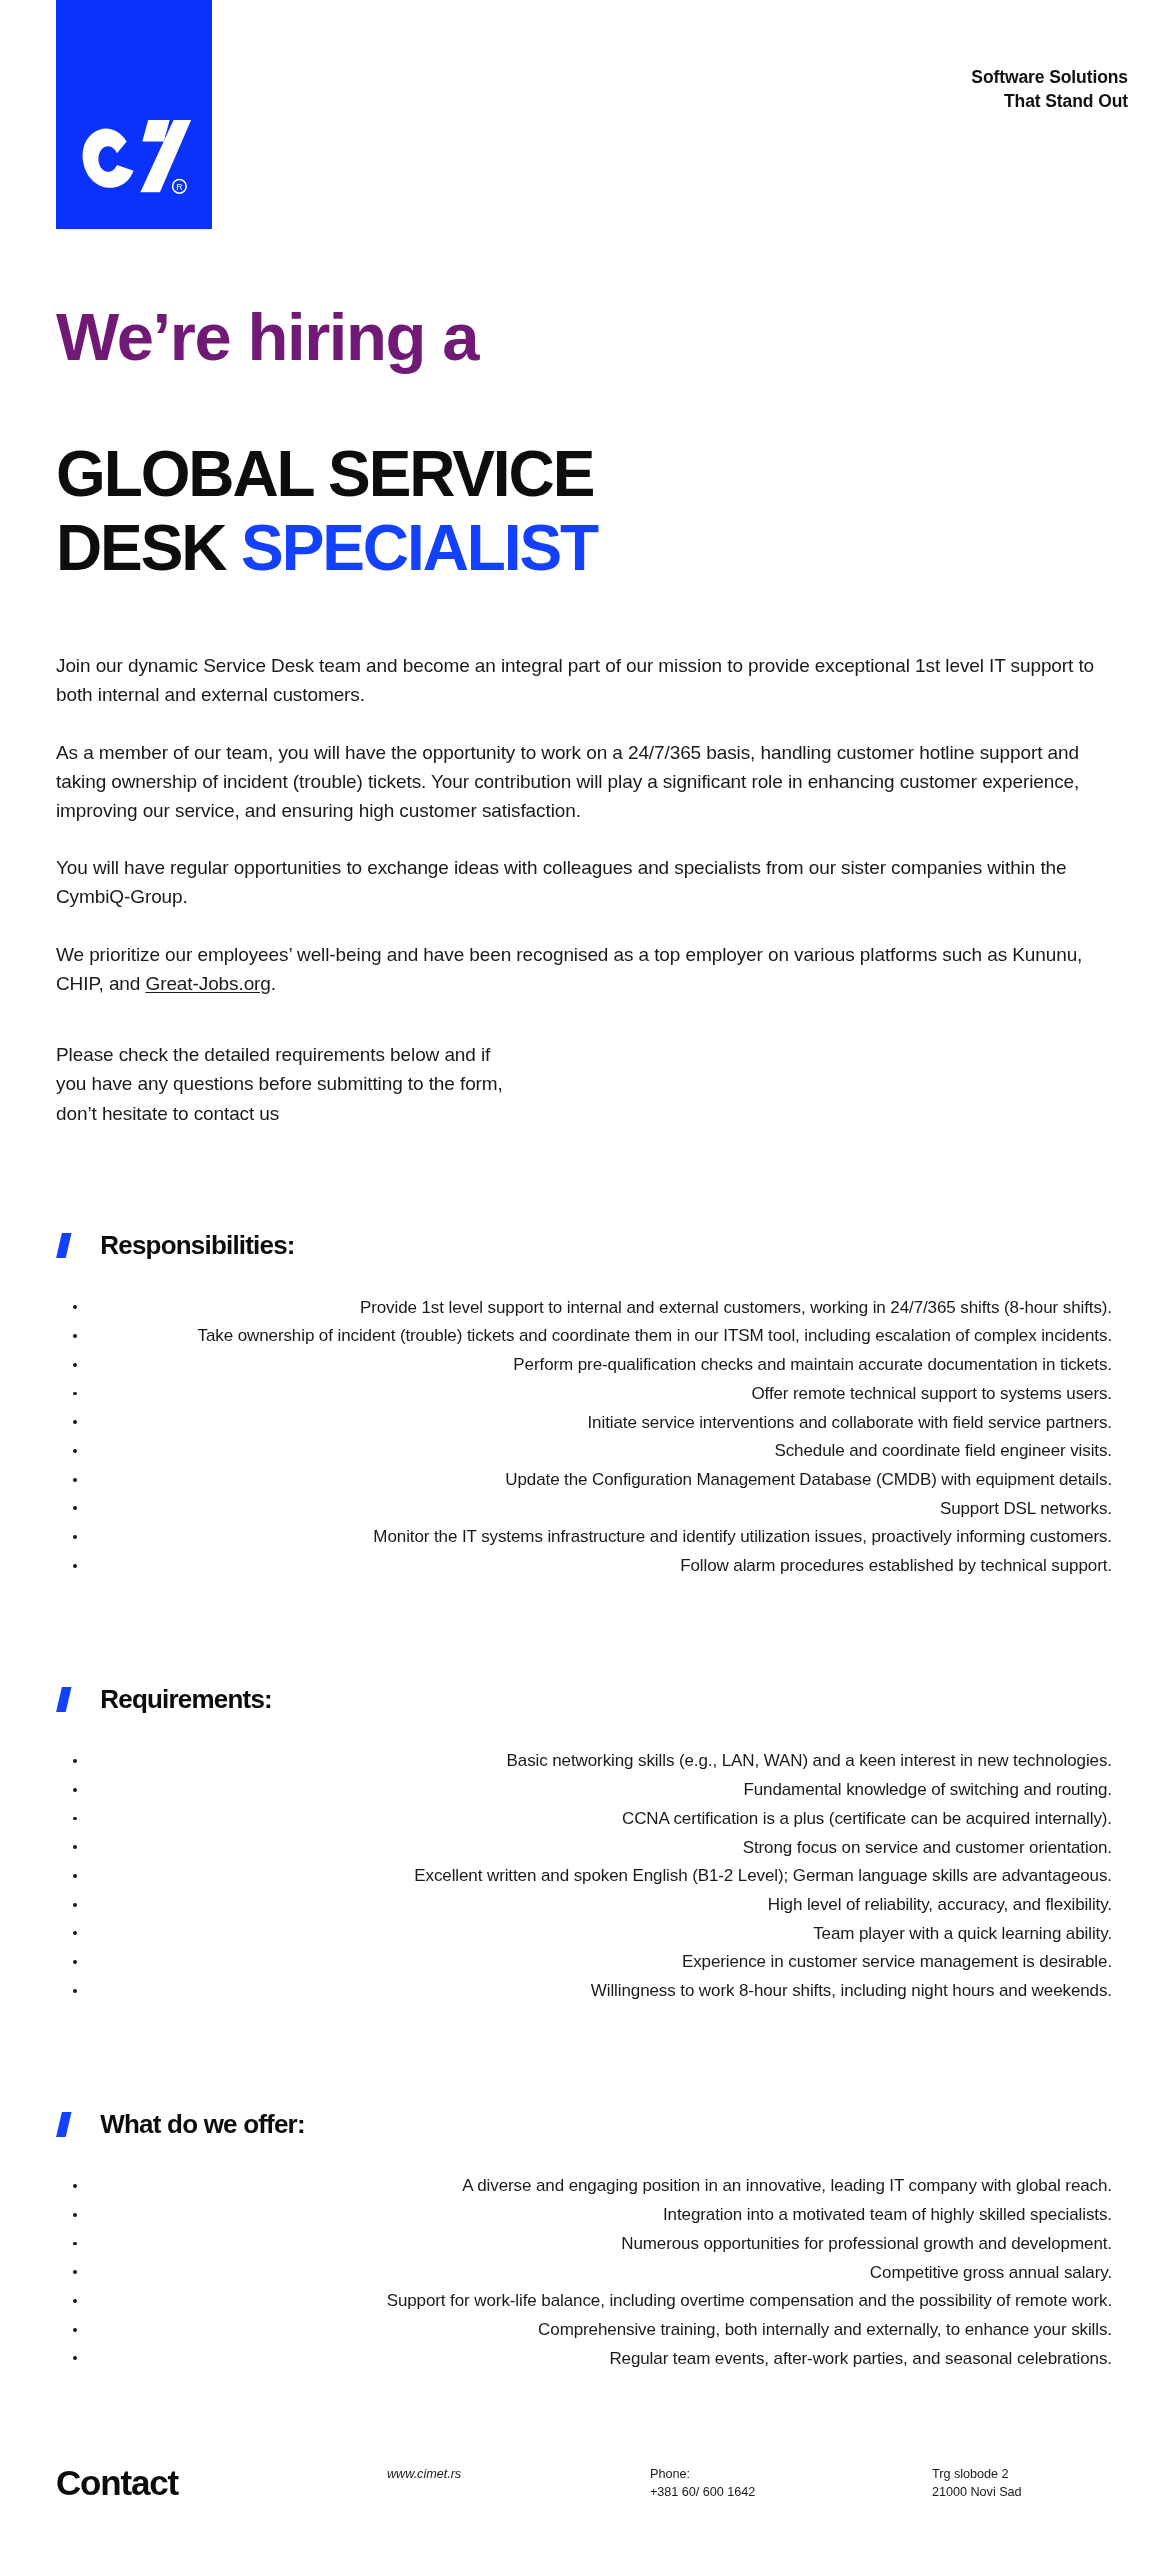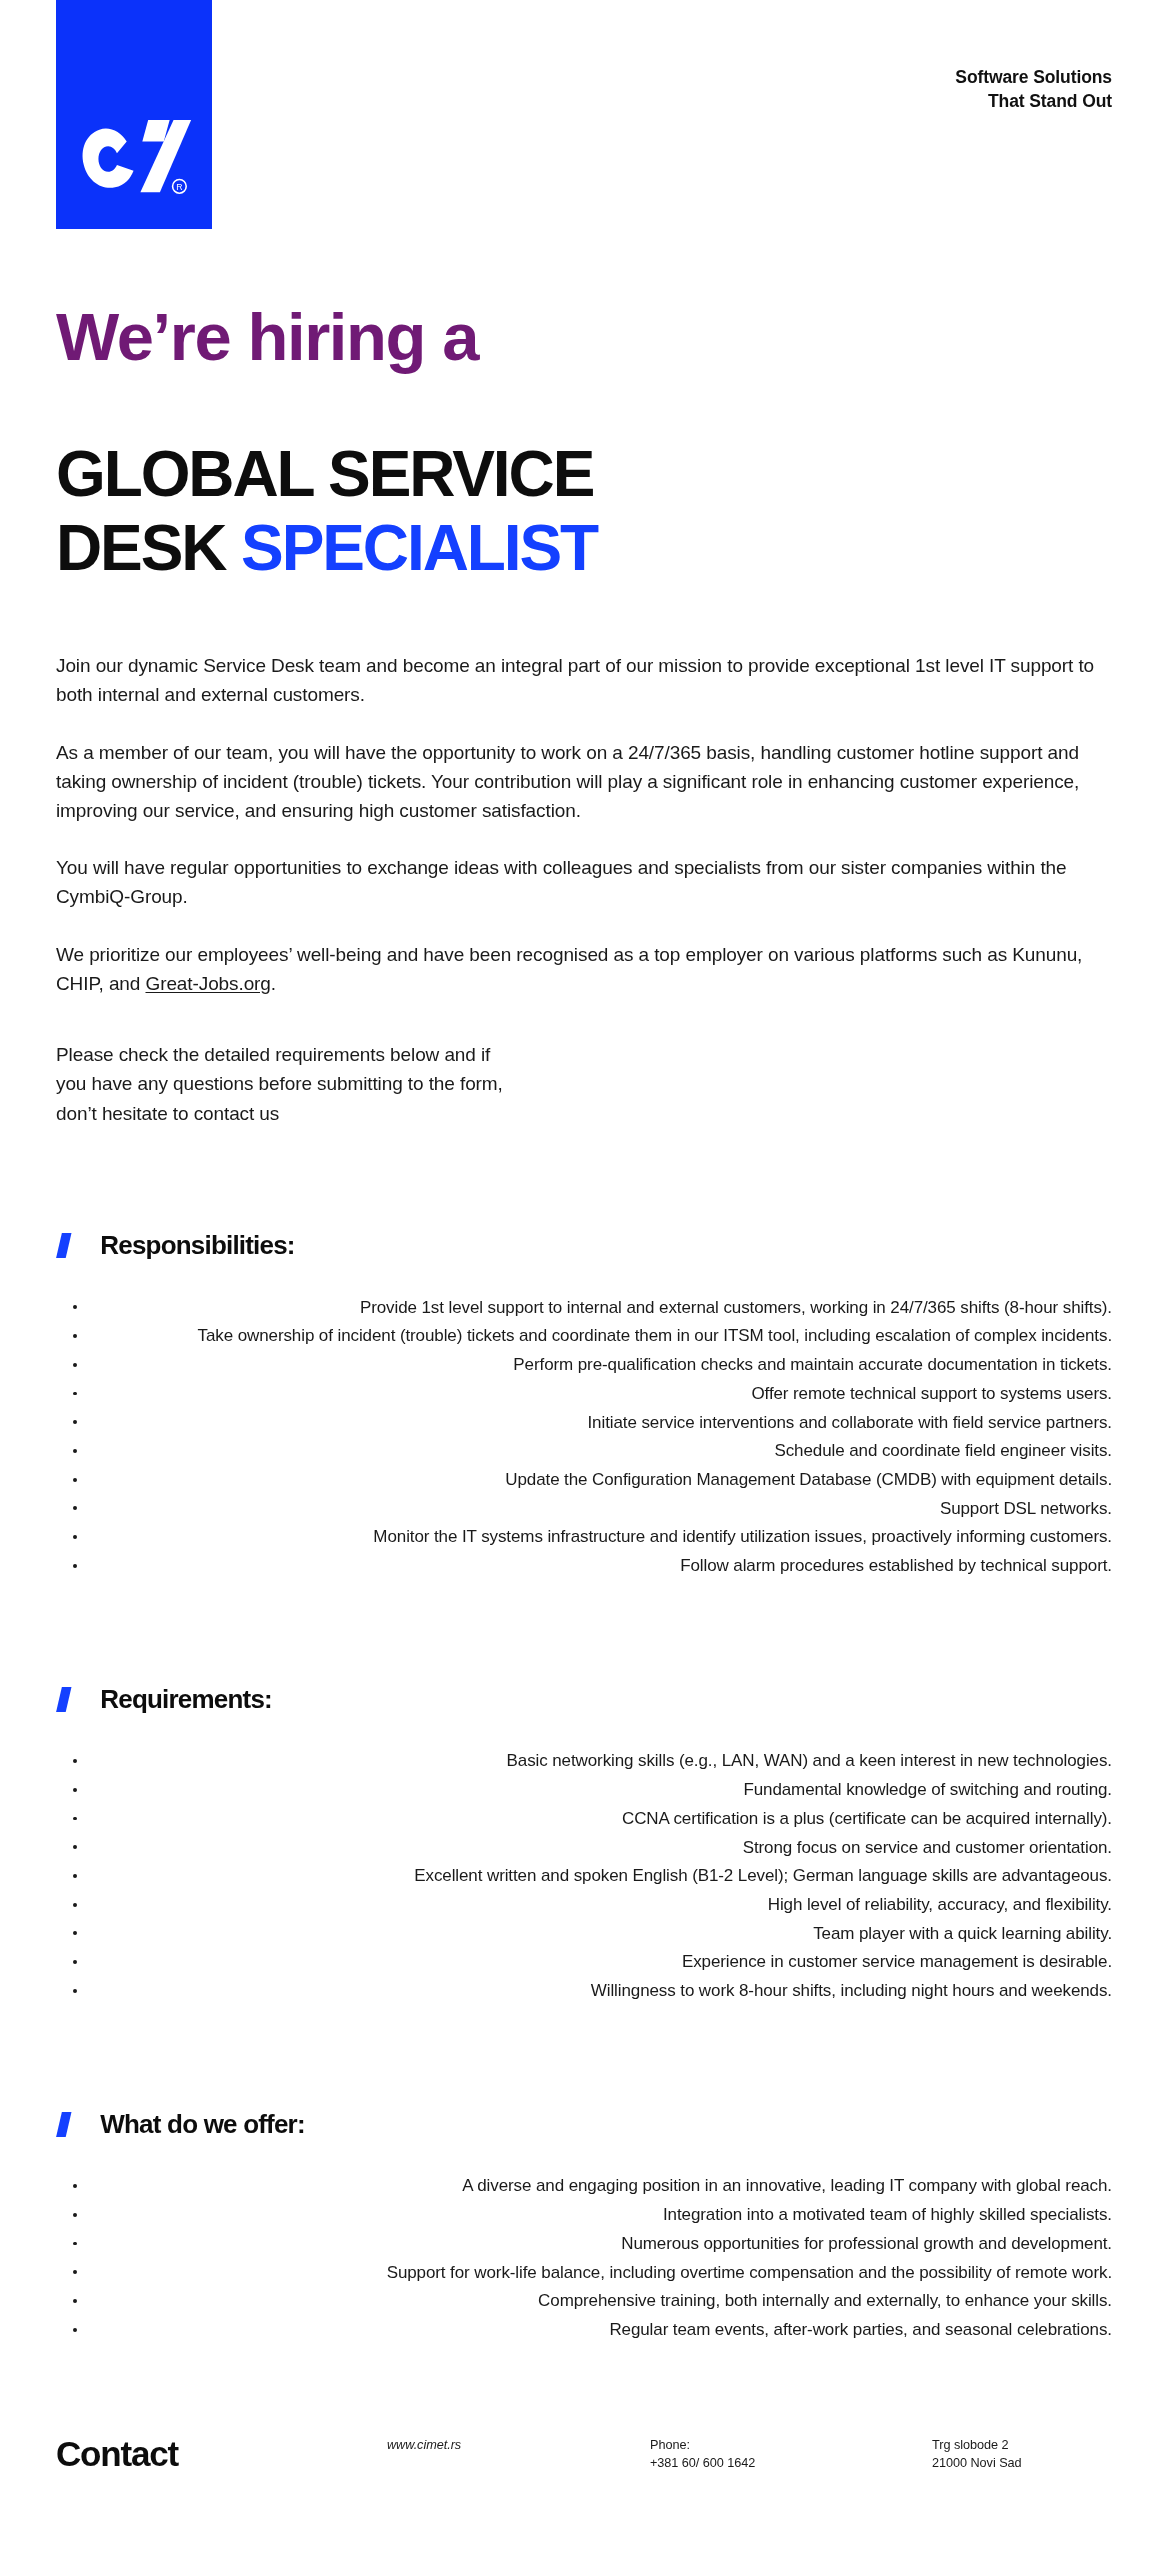--- a/index.html
+++ b/index.html
@@ -38,21 +38,21 @@
   }
   .logo-mark {
     position: absolute;
     left: 19.5px;
     bottom: 27px;
     width: 119px;
     height: 84px;
   }
   .tagline {
     position: absolute;
-    right: 56px;
+    right: 40px;
     top: 66px;
     text-align: right;
     font-size: 17.5px;
     font-weight: 700;
     line-height: 1.35;
     letter-spacing: -0.1px;
     color: #111111;
   }
   .tagline div { white-space: nowrap; }
 
@@ -279,20 +279,21 @@
     <div class="section-head">
       <svg class="slash-icon" viewBox="0 0 16 26" aria-hidden="true">
         <polygon points="6,0 16,0 10,26 0,26" fill="#1440FF"></polygon>
       </svg>
       <h3 class="section-title">What do we offer:</h3>
     </div>
     <ul class="bullets">
       <li>A diverse and engaging position in an innovative, leading IT company with global reach.</li>
       <li>Integration into a motivated team of highly skilled specialists.</li>
       <li>Numerous opportunities for professional growth and development.</li>
+      <li>Competitive gross annual salary.</li>
       <li>Support for work-life balance, including overtime compensation and the possibility of remote work.</li>
       <li>Comprehensive training, both internally and externally, to enhance your skills.</li>
       <li>Regular team events, after-work parties, and seasonal celebrations.</li>
     </ul>
   </div>
 
   <div class="footer">
     <div class="footer-title">Contact</div>
     <div class="footer-col footer-web">
       <a href="#">www.cimet.rs</a>

